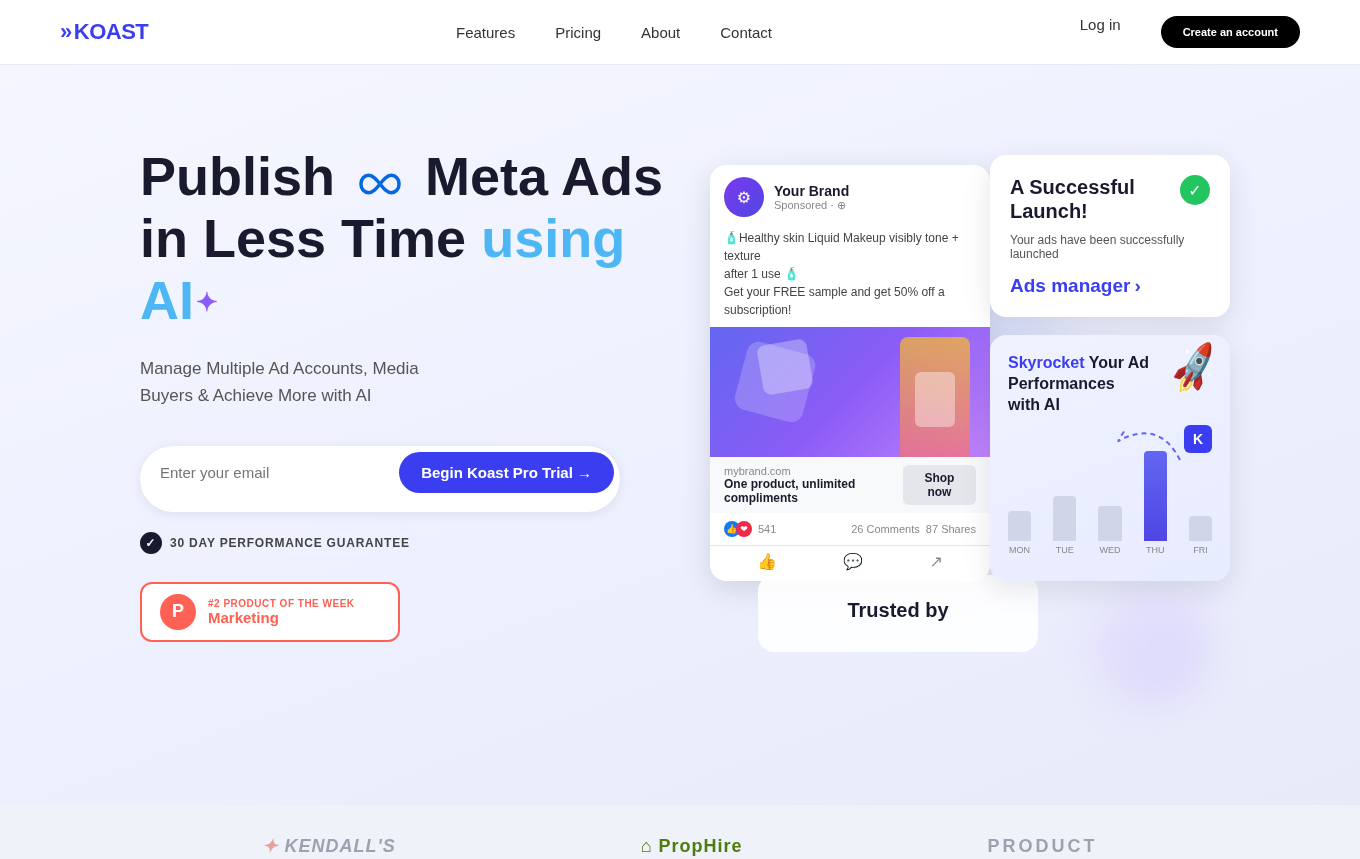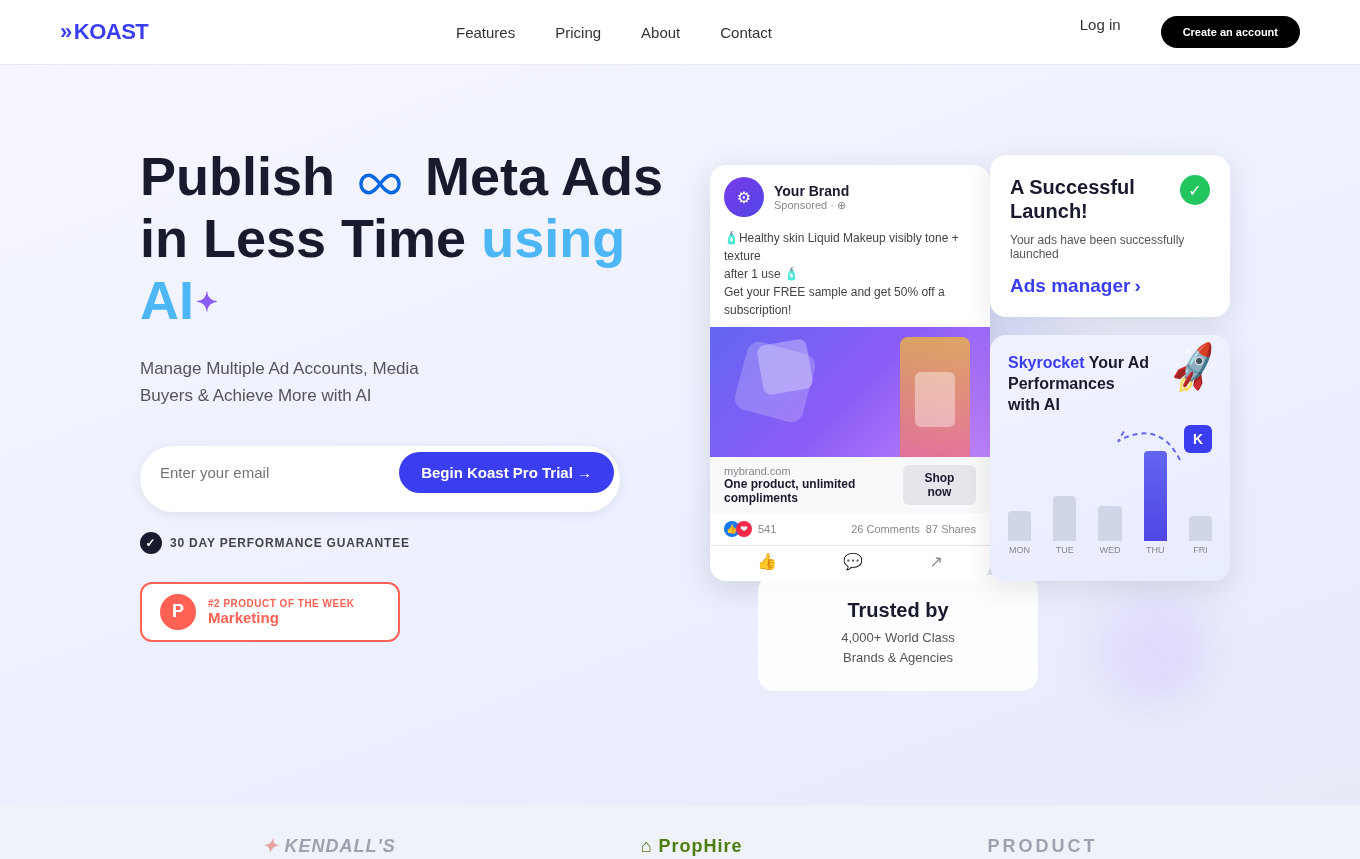--- a/index.html
+++ b/index.html
@@ -537,21 +537,20 @@
       </div>
       <div class="ad-actions">
         <button class="ad-action-btn">👍</button>
         <button class="ad-action-btn">💬</button>
         <button class="ad-action-btn">↗</button>
       </div>
     </div>
 
     <div class="trusted-box">
       <div class="trusted-title">Trusted by</div>
-      <div class="trusted-subtitle">4,000+ World Class<br>Brands &amp; Agencies</div>
     </div>
 
     <div class="success-card">
       <div class="success-header">
         <div class="success-title">A Successful<br>Launch!</div>
         <div class="success-check">✓</div>
       </div>
       <div class="success-desc">Your ads have been successfully launched</div>
       <div class="ads-manager-link">
         <span>Ads manager</span>

